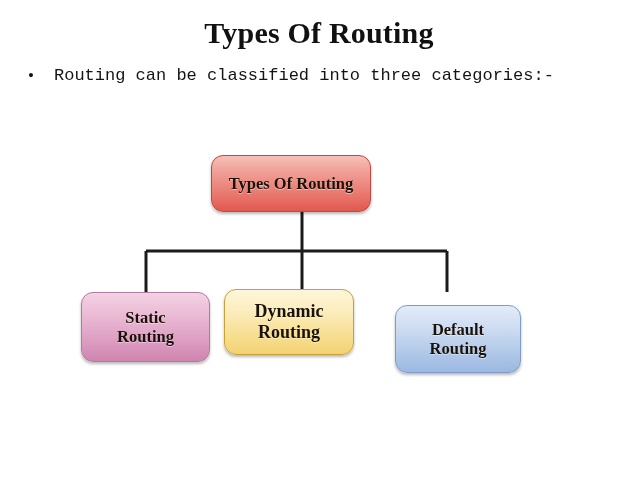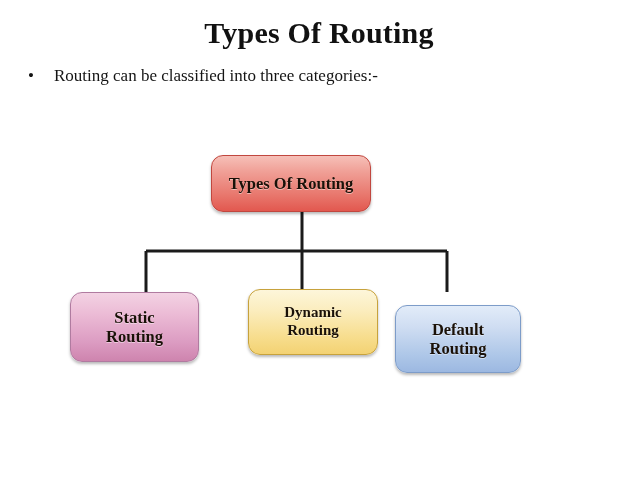--- a/index.html
+++ b/index.html
@@ -48,20 +48,21 @@
     flex: 0 0 26px;
     font-size: 17px;
     line-height: 24px;
     color: #141414;
     text-align: left;
   }
   .bullet-text {
     font-size: 17px;
     line-height: 24px;
     color: #141414;
+    font-family: Liberation Mono, monospace;
   }
 
   
   .diagram {
     position: absolute;
     left: 0;
     top: 0;
     width: 638px;
     height: 478px;
   }
@@ -99,36 +100,36 @@
     top: 155px;
     width: 160px;
     height: 57px;
     border: 1.5px solid #c1473f;
     background: linear-gradient(to bottom, #f6c0b8 0%, #f0a097 28%, #e8766c 72%, #e2584f 100%);
     font-size: 16.5px;
   }
 
   
   .node-static {
-    left: 70px;
+    left: 81px;
     top: 292px;
     width: 129px;
     height: 70px;
     border: 1.5px solid #b07ba0;
     background: linear-gradient(to bottom, #f3d2e3 0%, #ecbcd6 30%, #dc9cc2 72%, #ce84ae 100%);
     font-size: 16.5px;
   }
   .node-dynamic {
-    left: 248px;
+    left: 224px;
     top: 289px;
     width: 130px;
     height: 66px;
     border: 1.5px solid #c7a23c;
     background: linear-gradient(to bottom, #fdf6da 0%, #fbedbe 32%, #f7dd8d 74%, #f3d273 100%);
-    font-size: 15px;
+    font-size: 18px;
   }
   .node-default {
     left: 395px;
     top: 305px;
     width: 126px;
     height: 68px;
     border: 1.5px solid #7d9cc9;
     background: linear-gradient(to bottom, #e2ecf9 0%, #cfddf2 32%, #aec7e8 74%, #9cb8e1 100%);
     font-size: 16.5px;
   }

